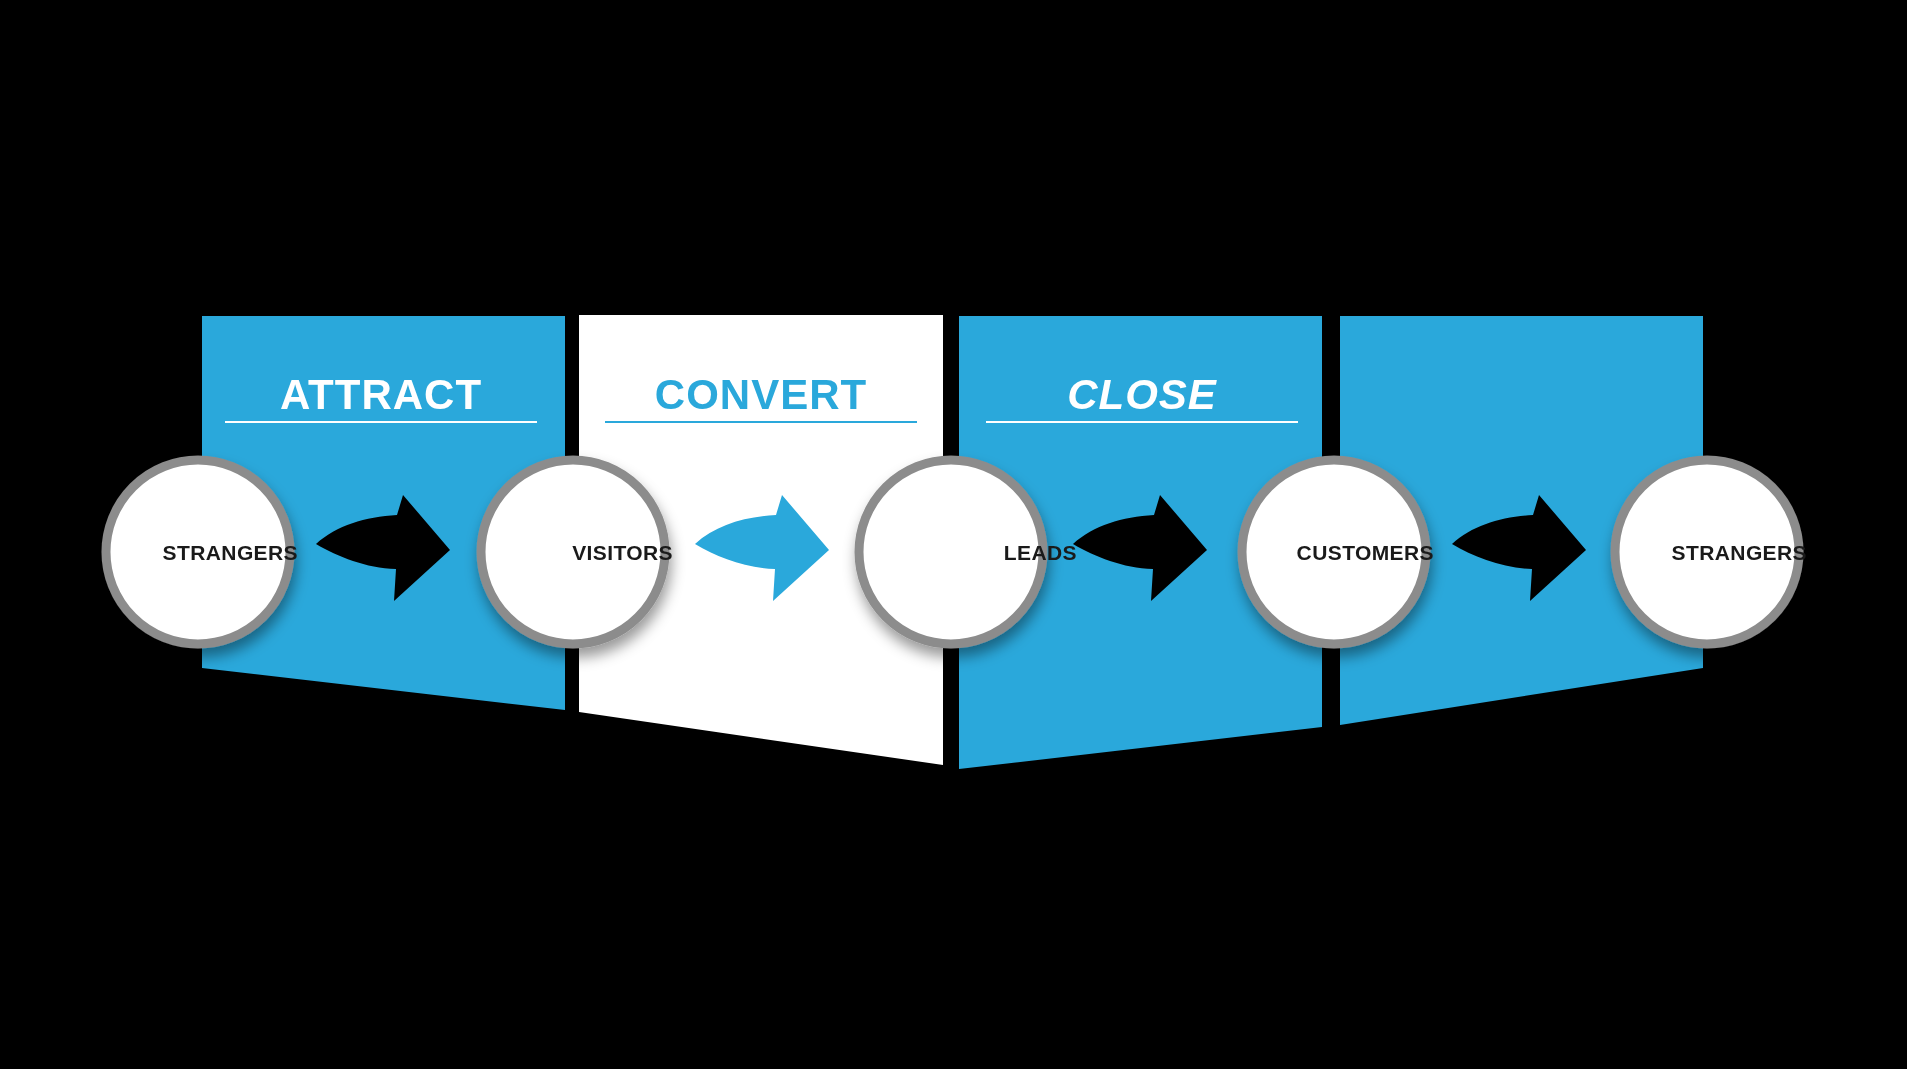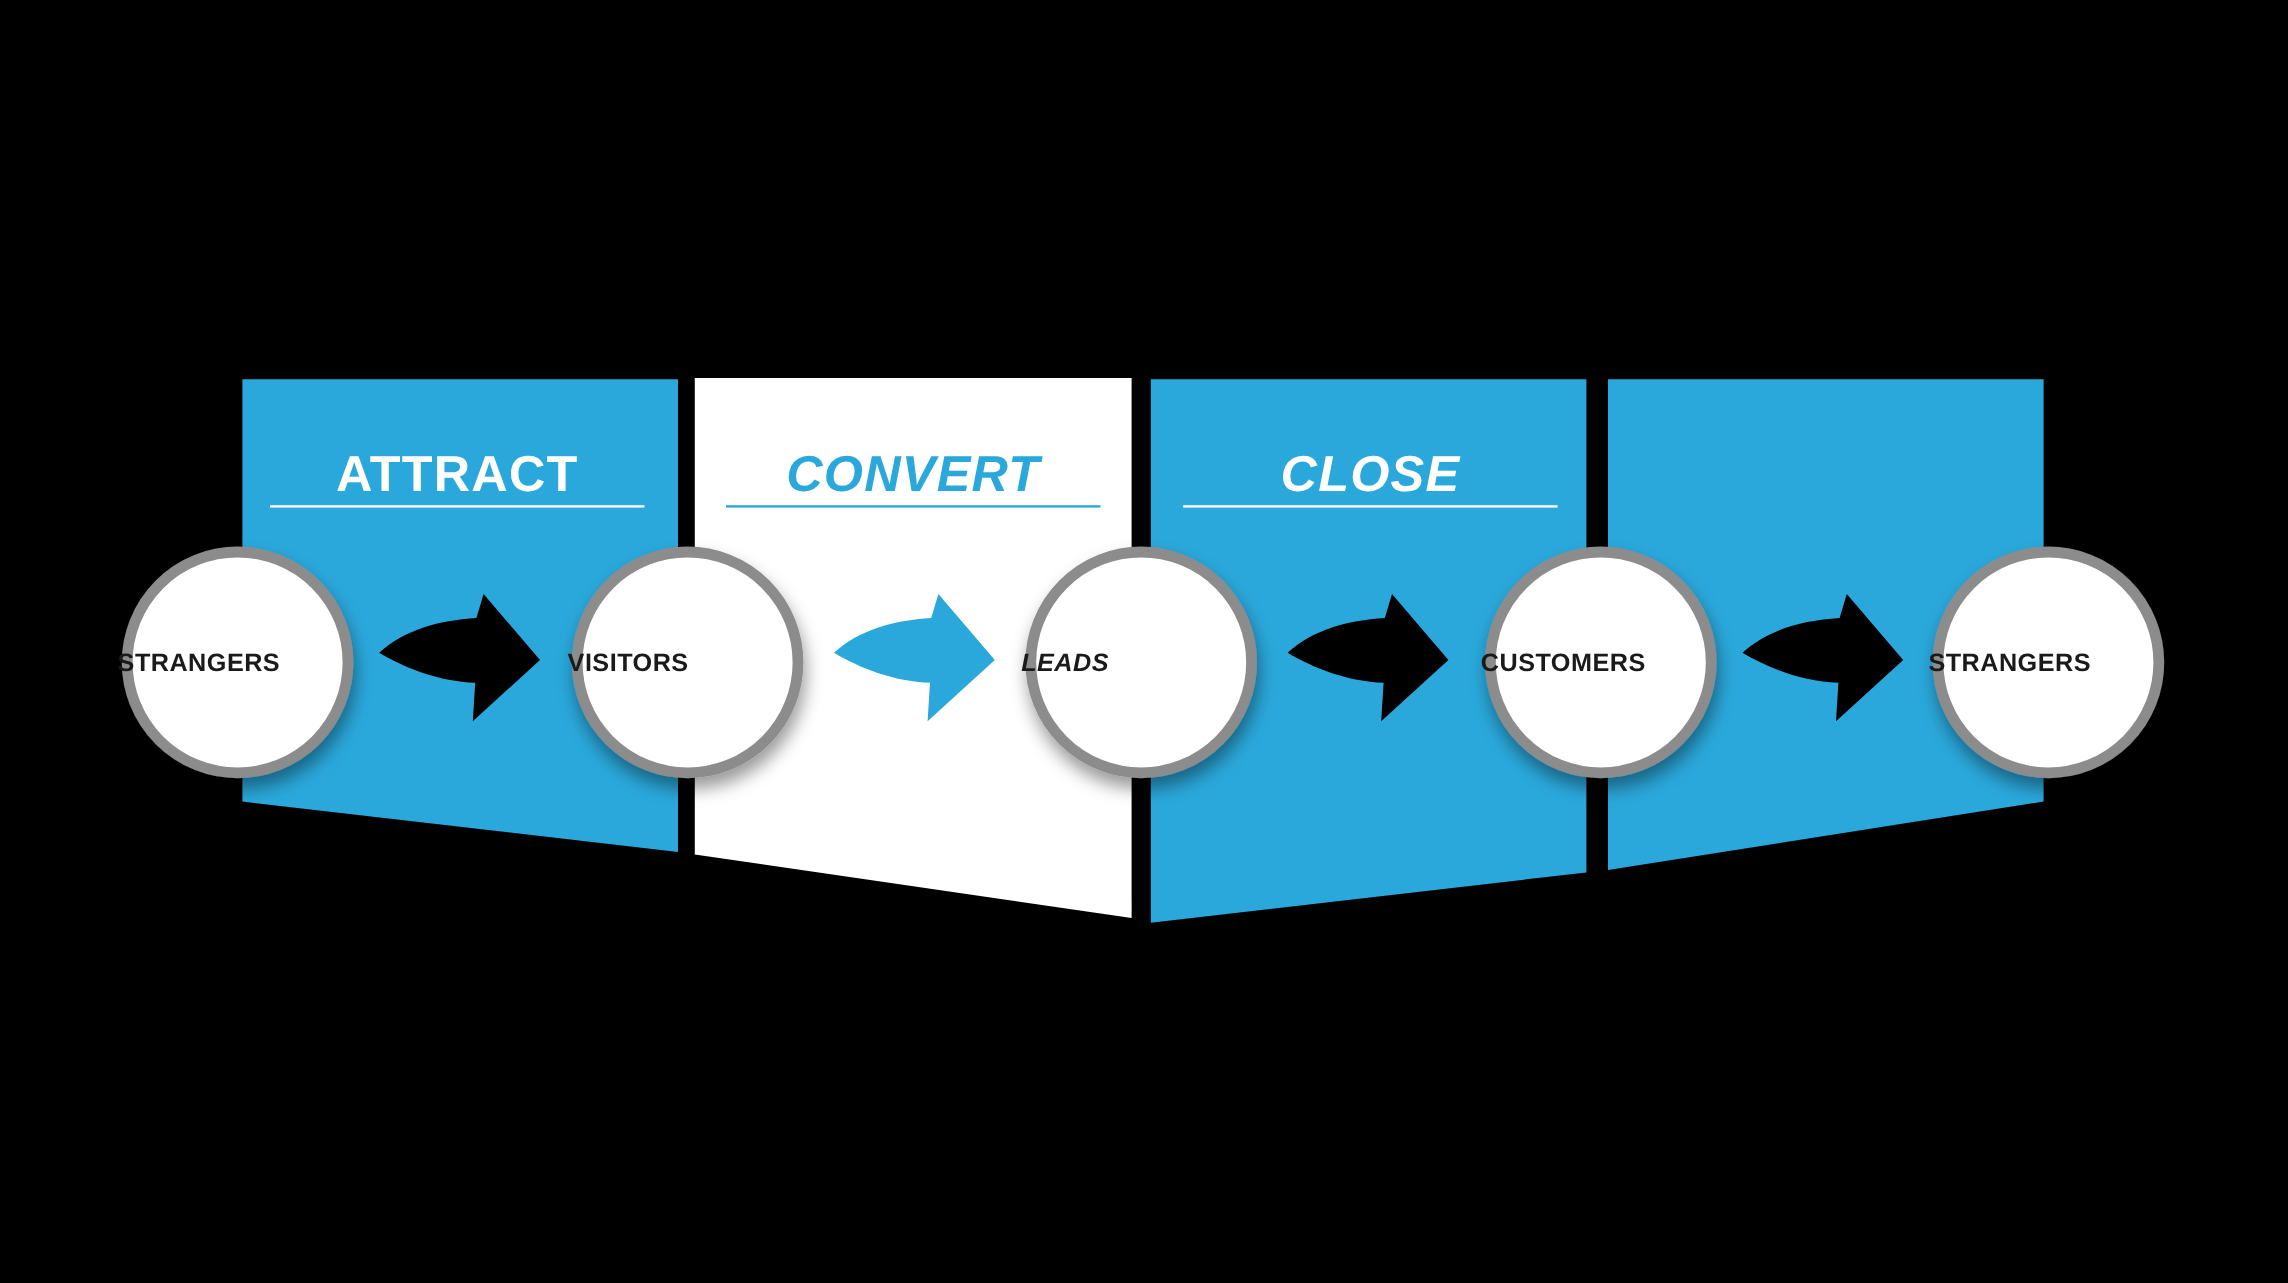--- a/index.html
+++ b/index.html
@@ -39,27 +39,26 @@
     letter-spacing: 1px;
     border-bottom: 2px solid;
   }
   .stage-header.light {
     color: #FFFFFF;
     border-color: #FFFFFF;
   }
   .stage-header.accent {
     color: #2AA8DB;
     border-color: #2AA8DB;
-    font-style: italic;
   }
   .circle-label {
     position: absolute;
     top: 540px;
     width: 200px;
-    text-align: left;
+    text-align: right;
     font-size: 21px;
     line-height: 25px;
     font-weight: 700;
     letter-spacing: 0.4px;
     color: #1A1A1A;
   }
 </style>
 </head>
 <body>
 
@@ -91,17 +90,17 @@
       <circle class="audience-circle" cx="1707" cy="552" r="92" filter="url(#circle-shadow)"></circle>
     </g>
   </svg>
 
   <div class="stage-header light" style="left:225px;">ATTRACT</div>
   <div class="stage-header accent" style="left:605px;">CONVERT</div>
   <div class="stage-header light" style="left:986px;font-style:italic;">CLOSE</div>
 
   <div class="circle-label" style="left:98px;">STRANGERS</div>
   <div class="circle-label" style="left:473px;">VISITORS</div>
-  <div class="circle-label" style="left:851px;font-style:italic;">LEADS</div>
+  <div class="circle-label" style="left:877px;">LEADS</div>
   <div class="circle-label" style="left:1234px;">CUSTOMERS</div>
   <div class="circle-label" style="left:1607px;">STRANGERS</div>
 
 </div>
 
 </body></html>

